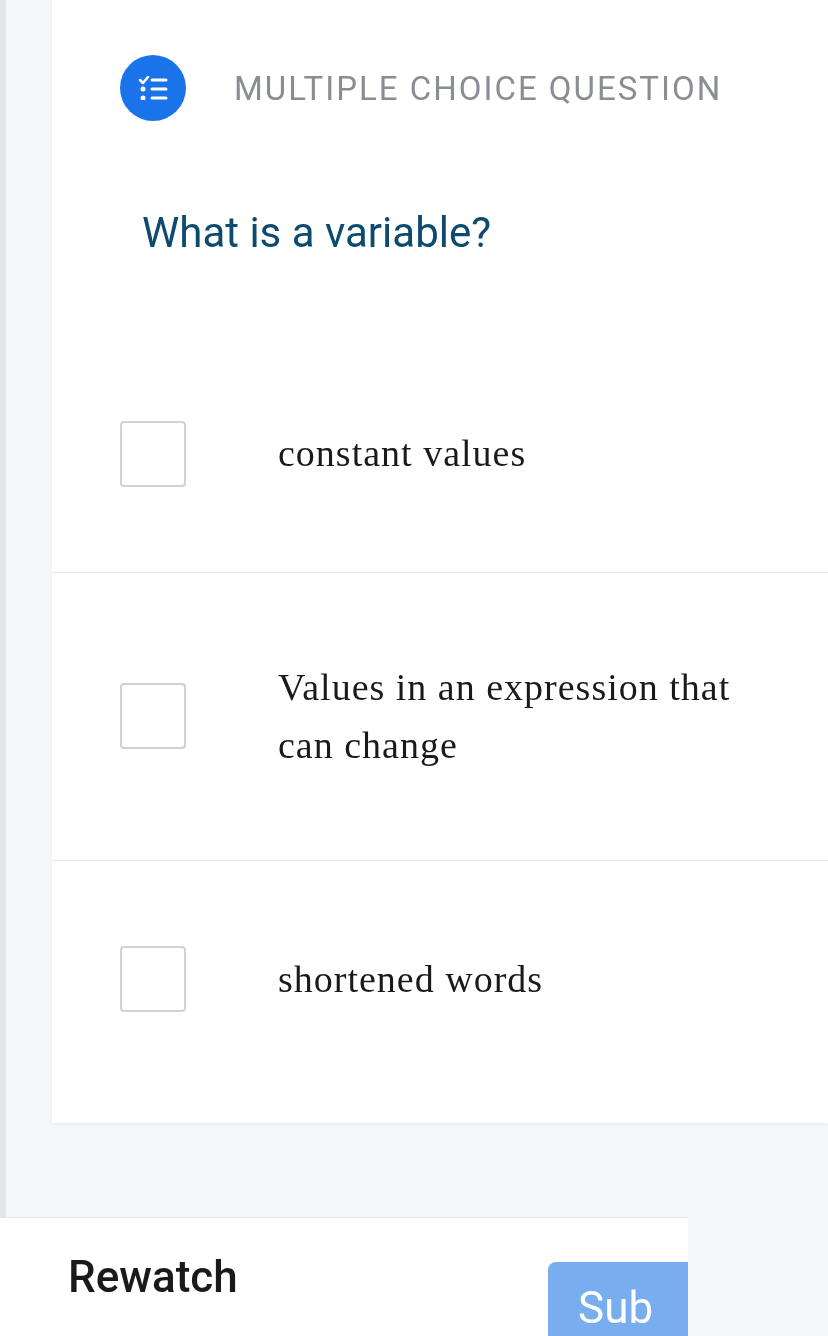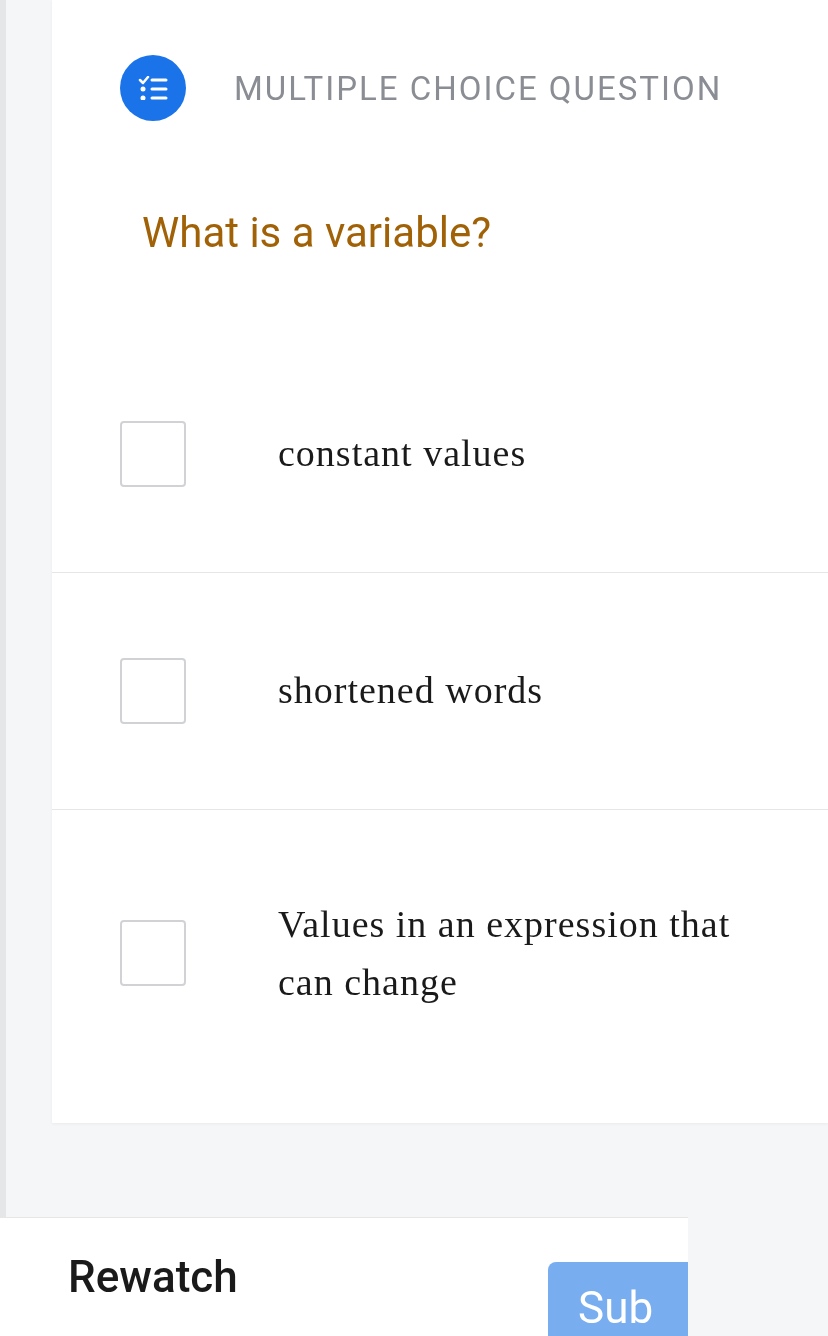--- a/index.html
+++ b/index.html
@@ -57,21 +57,21 @@
     .header-label {
       font-size: 33px;
       letter-spacing: 2px;
       color: #8a8d93;
       font-weight: 400;
     }
     
     .question-text {
       padding: 85px 90px 0 90px;
       font-size: 42px;
-      color: #a16207;
+      color: #0c4a6e;
       font-weight: 400;
       line-height: 1.3;
     }
     
     .options {
       margin-top: 100px;
     }
     
     .option {
       display: flex;
@@ -167,26 +167,26 @@
 
   <div class="options">
 
     <div class="option">
       <div class="checkbox"></div>
       <div class="option-text">constant values</div>
     </div>
 
     <div class="option">
       <div class="checkbox"></div>
-      <div class="option-text">shortened words</div>
+      <div class="option-text">Values in an expression that can change</div>
     </div>
 
     <div class="option">
       <div class="checkbox"></div>
-      <div class="option-text">Values in an expression that can change</div>
+      <div class="option-text">shortened words</div>
     </div>
 
   </div>
 
 </div>
 
 <div class="footer">
   <div class="rewatch-button">Rewatch</div>
   <div class="submit-button">Sub</div>
 </div>

